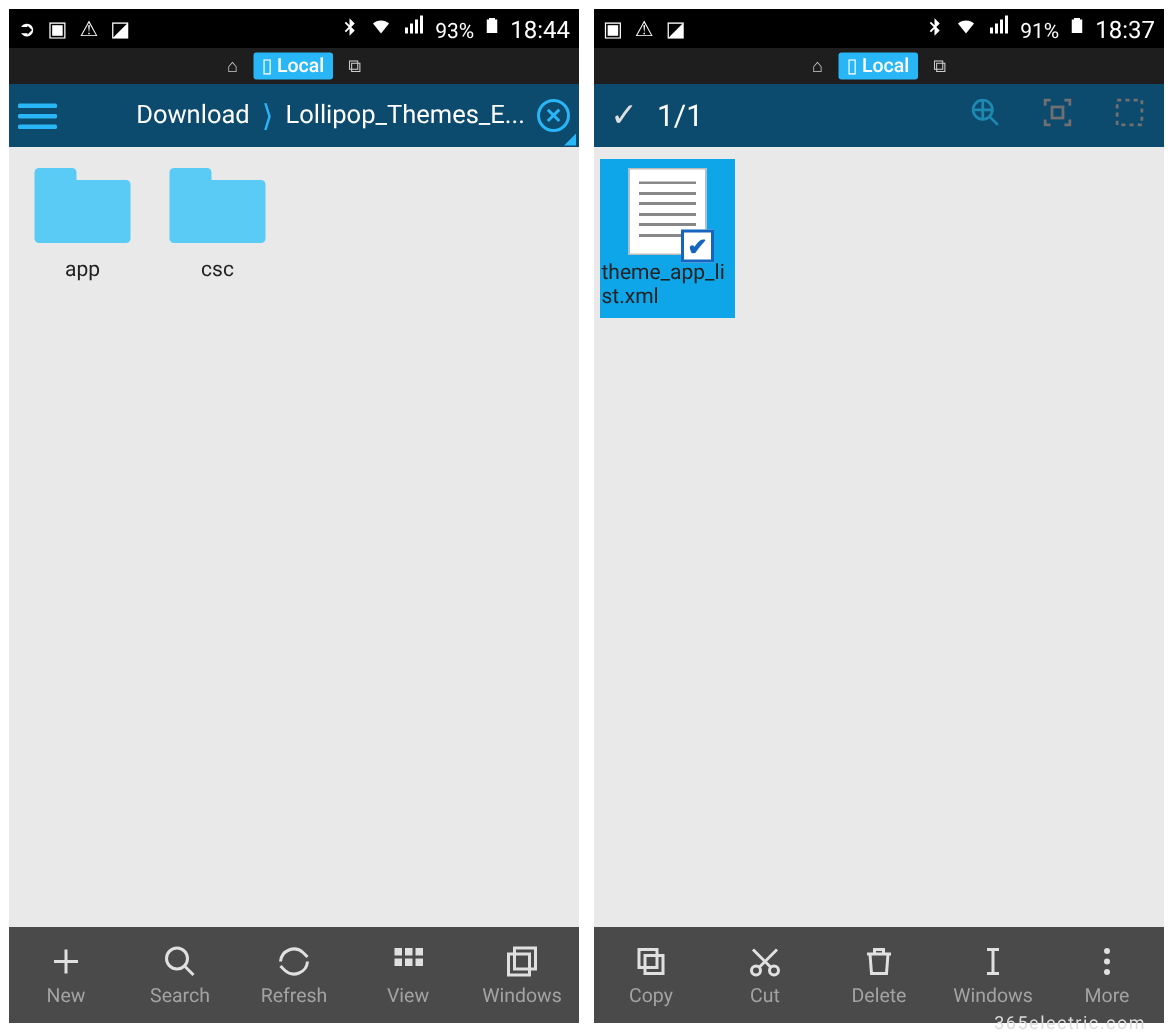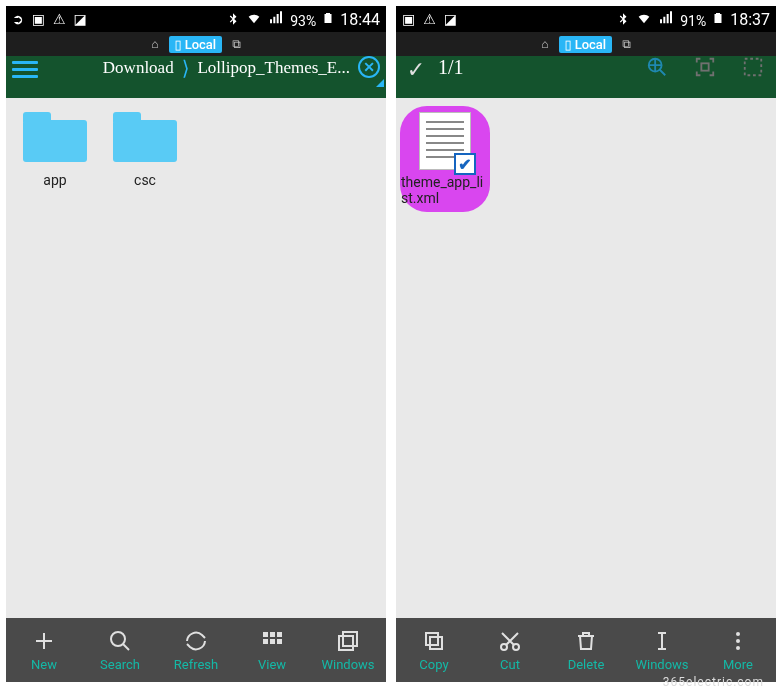--- a/index.html
+++ b/index.html
@@ -52,28 +52,27 @@
     border-radius: 2px;
     display: inline-flex;
     align-items: center;
     gap: 3px;
     font-weight: 500;
     font-size: 13px;
   }
   
   .tbar {
     height: 42px;
-    background: #14532d;
+    background: #0c4a6e;
     color: #fff;
     display: flex;
-    align-items: flex-start;
+    align-items: center;
     padding: 0 6px;
     gap: 8px;
     font-size: 17px;
-    font-family: Liberation Serif, serif;
   }
   .hamburger {
     width: 26px; height: 26px; display: flex; flex-direction: column; justify-content: center; gap: 4px;
   }
   .hamburger span {
     display: block; height: 3px; background: #29b6f6; border-radius: 1px;
   }
   .crumb { white-space: nowrap; color: #fff; }
   .crumb.sep { color: #29b6f6; font-size: 20px; }
   .crumbbox {
@@ -106,21 +105,21 @@
   }
   .tile {
     width: 90px;
     display: flex;
     flex-direction: column;
     align-items: center;
     padding: 6px 0;
     font-size: 14px;
     color: #222;
   }
-  .tile.selected { background: #d946ef; border-radius: 27px; }
+  .tile.selected { background: #0ea5e9; }
   .folder-icon {
     width: 64px; height: 50px; position: relative; margin-bottom: 10px;
   }
   .folder-icon .tab { position:absolute; top:0; left:0; width: 28px; height:10px; background:#59cbf5; border-radius:3px 3px 0 0;}
   .folder-icon .body { position:absolute; top:8px; left:0; right:0; bottom:0; background:#59cbf5; border-radius:3px;}
   .doc-icon {
     width: 52px; height: 58px; background:#fff; border:1px solid #bbb; position:relative; margin-bottom:4px;
   }
   .doc-icon::before {
     content:""; position:absolute; top:8px; left:6px; right:6px; height:38px;
@@ -129,21 +128,21 @@
   .doc-check {
     position:absolute; right:-6px; bottom:-6px; width:22px; height:22px; background:#fff; border:2px solid #1565c0;
     display:flex; align-items:center; justify-content:center;
   }
   .doc-check::after { content:"✔"; color:#1565c0; font-size:16px; font-weight:bold; }
   .tile-label { text-align:left; line-height:1.15; max-width:88px; word-break:break-all;}
   
   .bbar {
     height: 64px;
     background: #4a4a4a;
-    color: #14b8a6;
+    color: #a3a3a3;
     display: flex;
     justify-content: space-around;
     align-items: center;
     font-size: 13px;
   }
   .bbtn { display:flex; flex-direction:column; align-items:center; gap:4px; width:70px;}
   .bbtn svg { width:24px; height:24px; }
   .watermark {
     position: absolute; right: 18px; bottom: 0; color: #dcdcdc; font-size: 12px; letter-spacing: 1px;
   }

